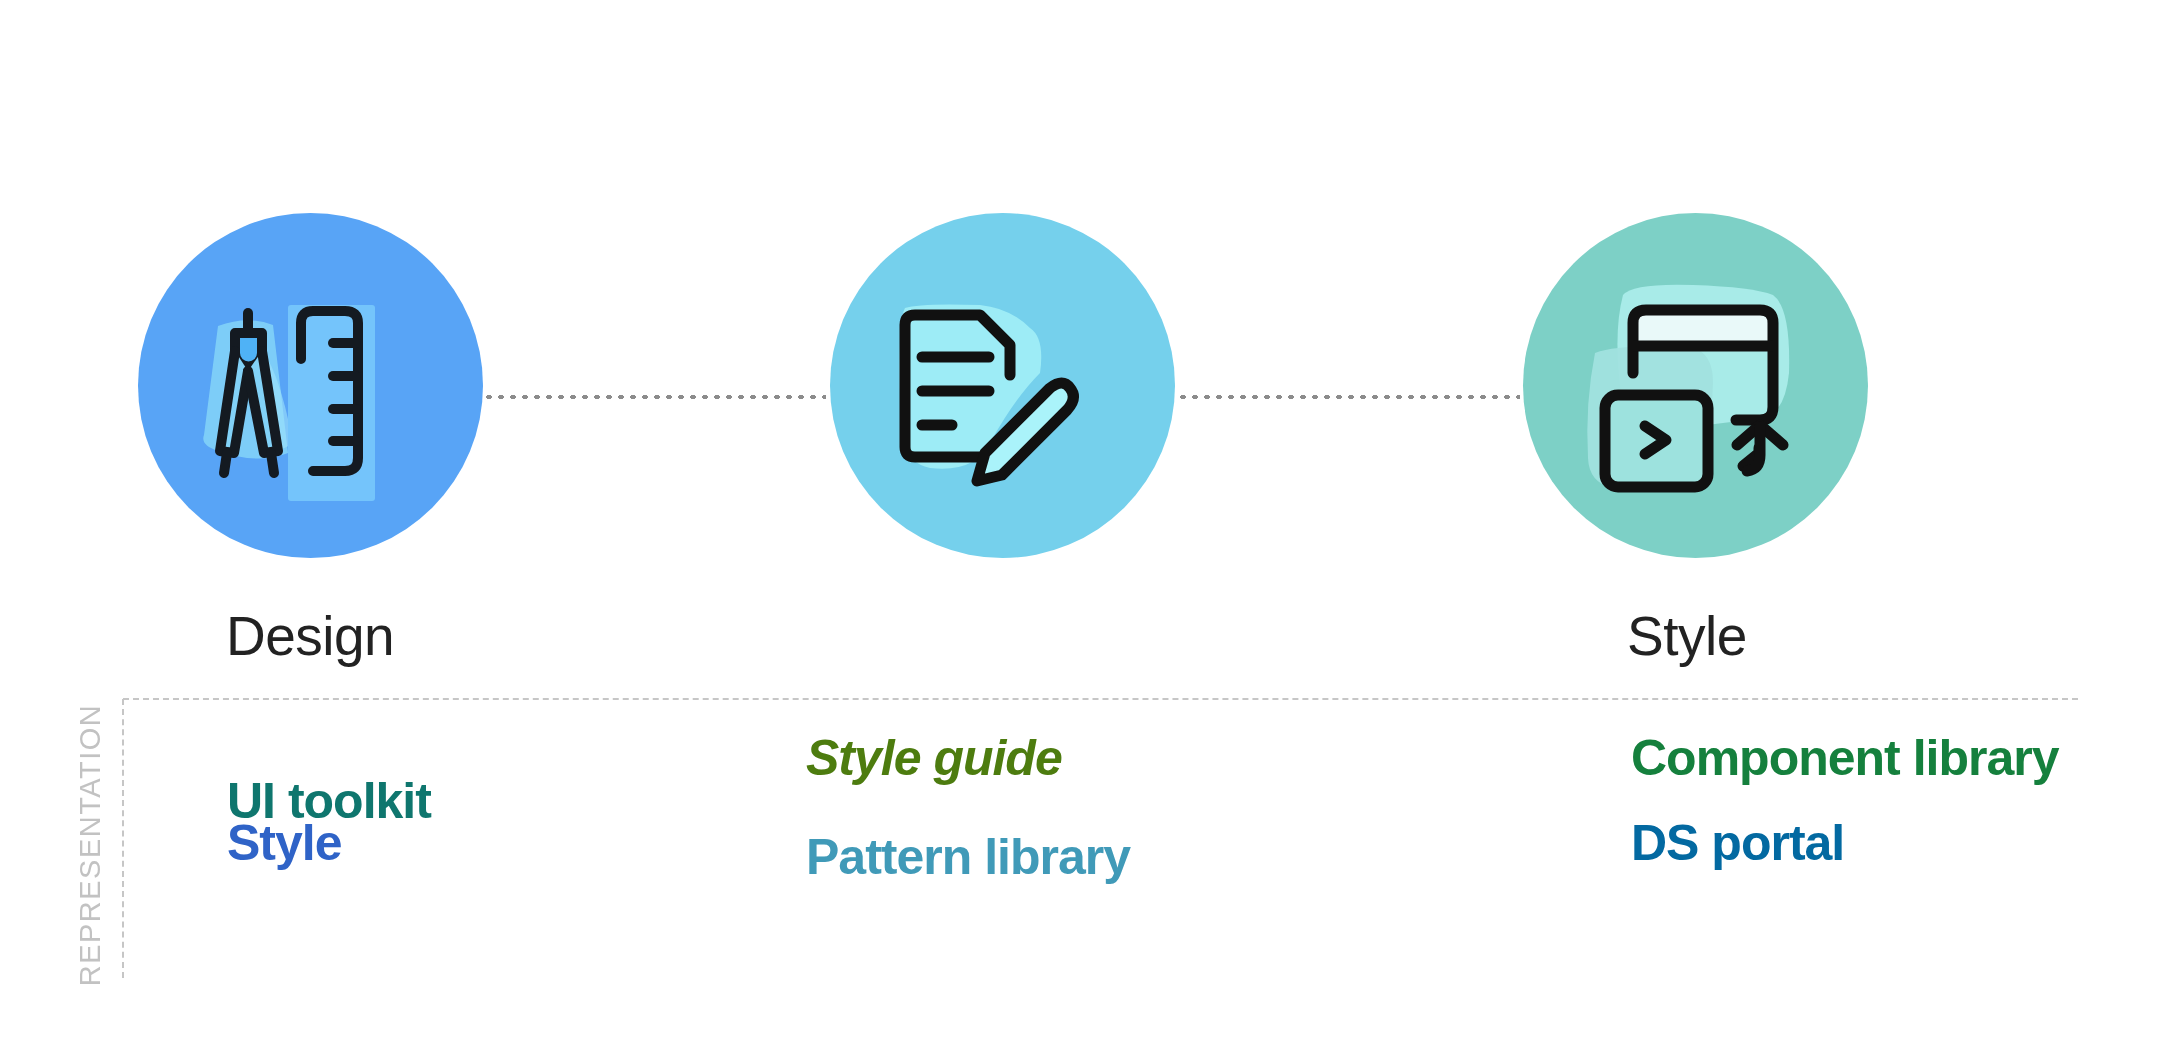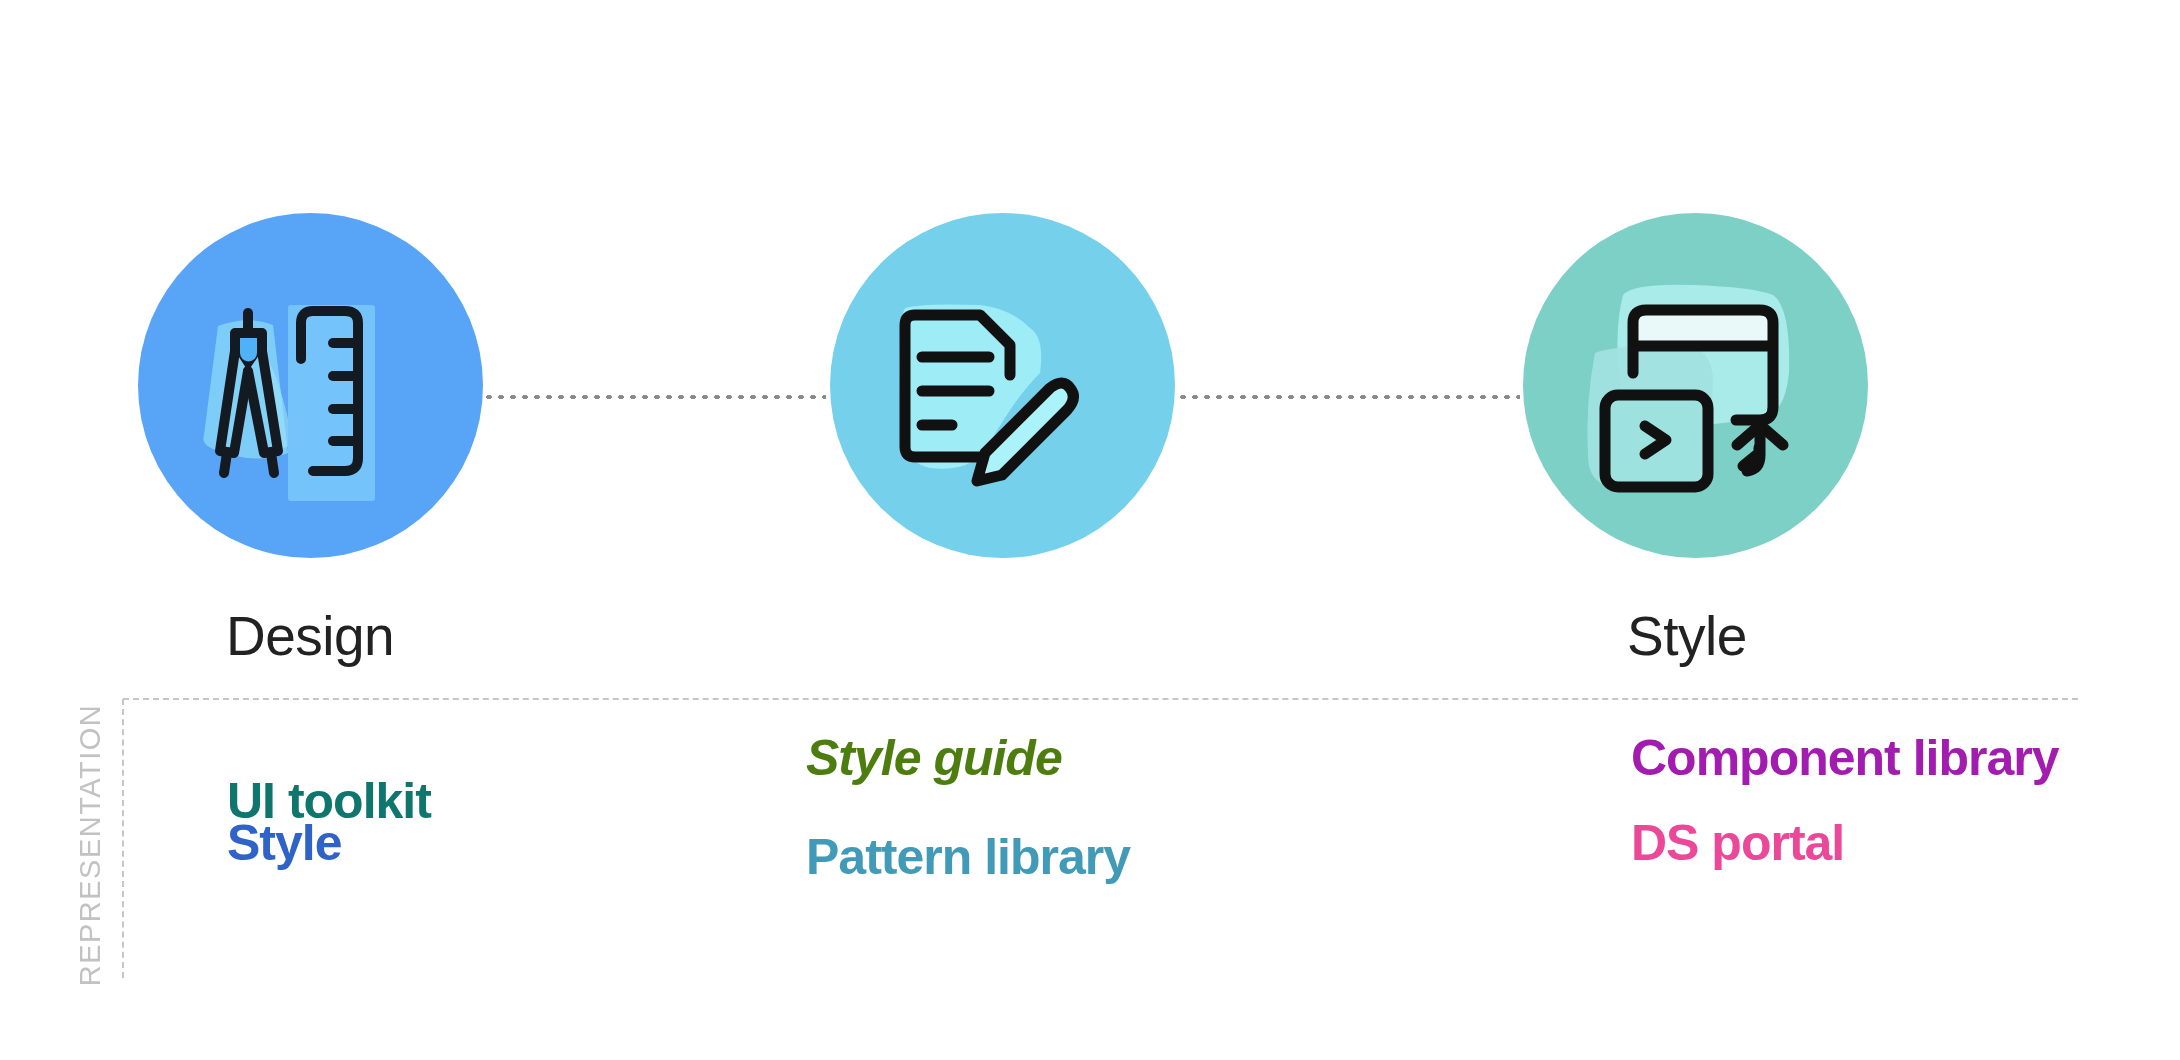--- a/index.html
+++ b/index.html
@@ -84,16 +84,16 @@
   <div class="rep-hline"></div>
   <div class="rep-vline"></div>
   <div class="rep-title">REPRESENTATION</div>
 
   <div class="item" style="left:227px; top:728px; color:#0f766e;margin-top:43px;">UI toolkit</div>
   <div class="item" style="left:227px; top:813px; color:#2f63c7;">Style</div>
 
   <div class="item" style="left:806px; top:728px; color:#4d7c0f;font-style:italic;">Style guide</div>
   <div class="item" style="left:806px; top:813px; color:#409ab8;margin-top:14px;">Pattern library</div>
 
-  <div class="item" style="left:1631px; top:728px; color:#a21caf;">Component library</div>
-  <div class="item" style="left:1631px; top:813px; color:#ec4899;text-align:center;">DS portal</div>
+  <div class="item" style="left:1631px; top:728px; color:#15803d;">Component library</div>
+  <div class="item" style="left:1631px; top:813px; color:#0369a1;text-align:center;">DS portal</div>
 
 </div>
 
 </body></html>

